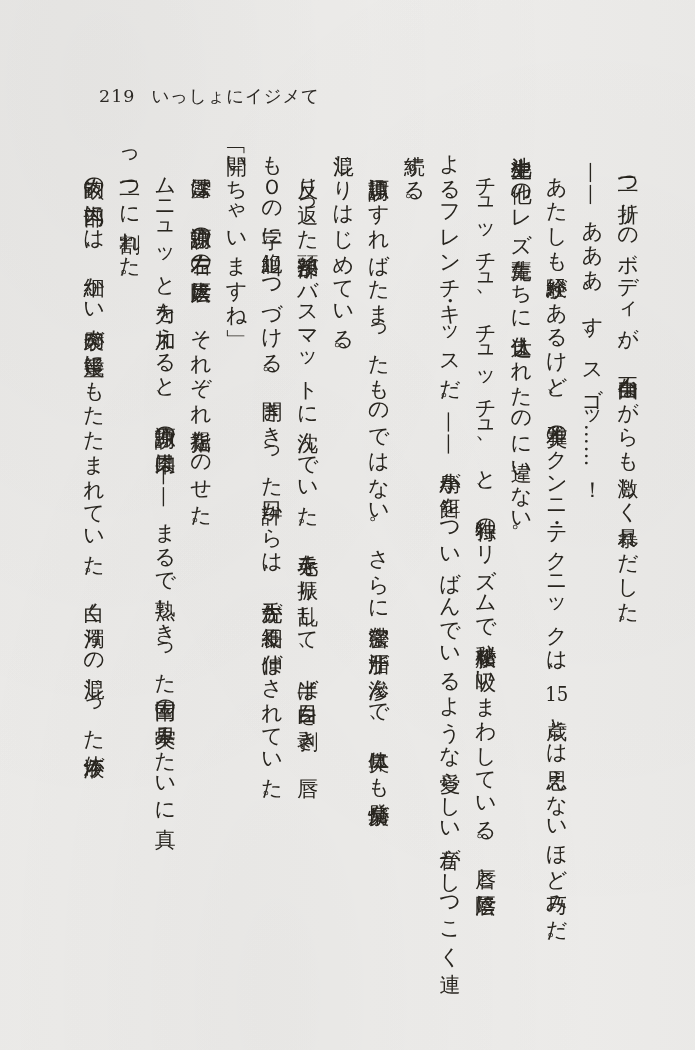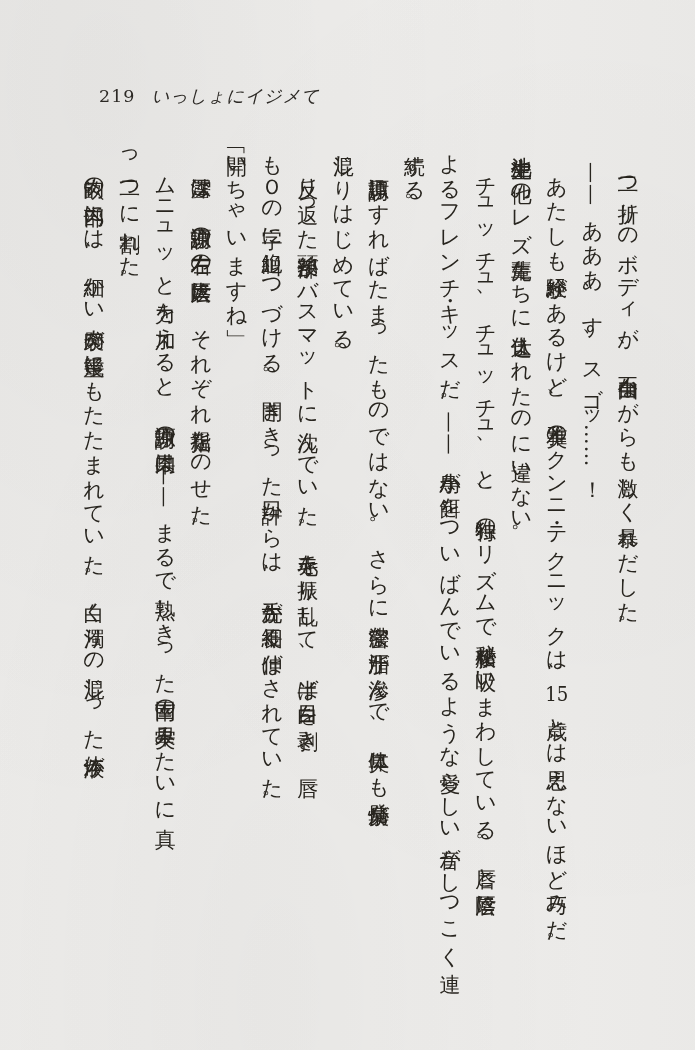--- a/index.html
+++ b/index.html
@@ -20,21 +20,21 @@
       linear-gradient(90deg, rgba(0,0,0,0.015), rgba(255,255,255,0.015) 50%, rgba(0,0,0,0.02));
   }
   .running-head{
     position:absolute;
     top:84px;left:99px;
     display:flex;align-items:baseline;gap:16px;
     font-size:17.5px;
     color:#2c2925;
   }
   .running-head .pagenum{letter-spacing:1px;}
-  .running-head .title{letter-spacing:0.8px;font-style:italic;}
+  .running-head .title{letter-spacing:0.8px;}
   .text-block{
     position:absolute;
     top:140px;right:50px;height:878px;
     writing-mode:vertical-rl;
     -webkit-writing-mode:vertical-rl;
     text-orientation:mixed;
   }
   .tcol{
     font-size:21px;
     line-height:35.6px;          

